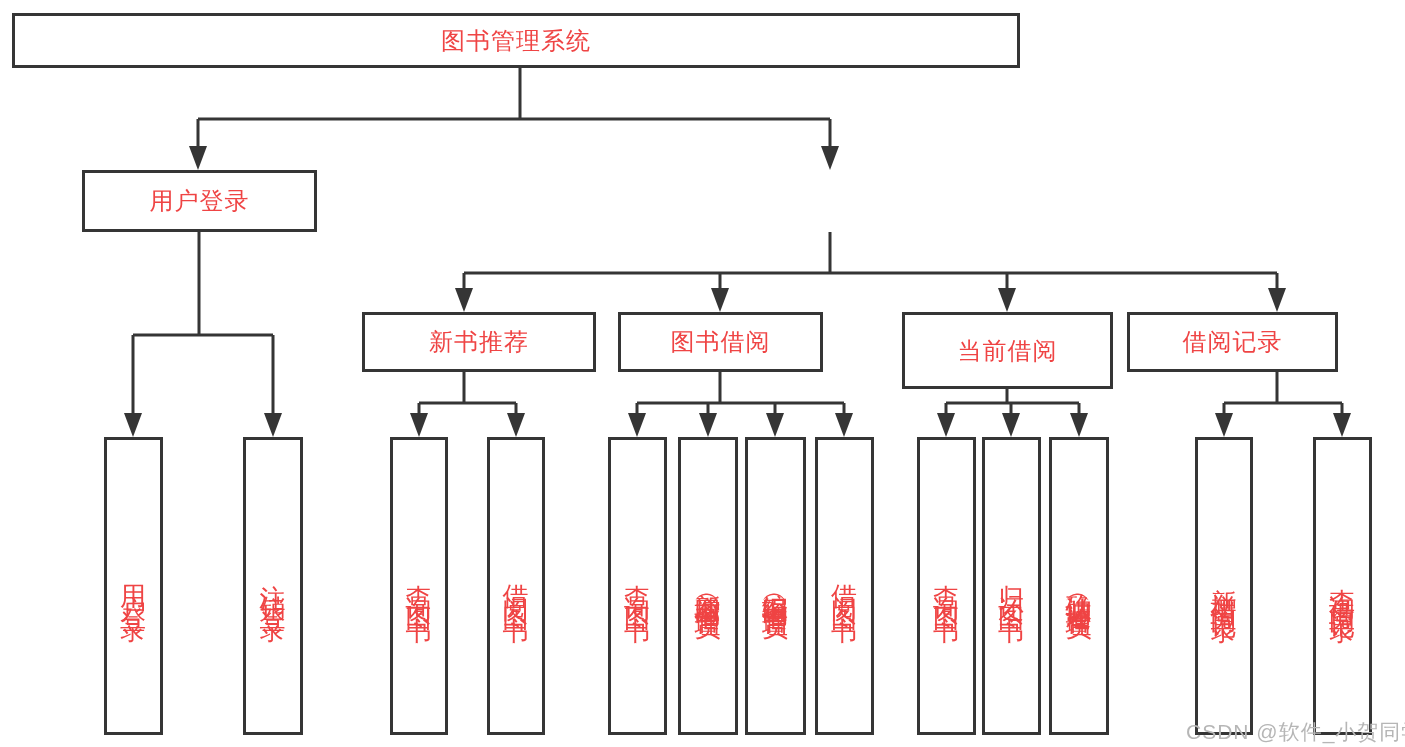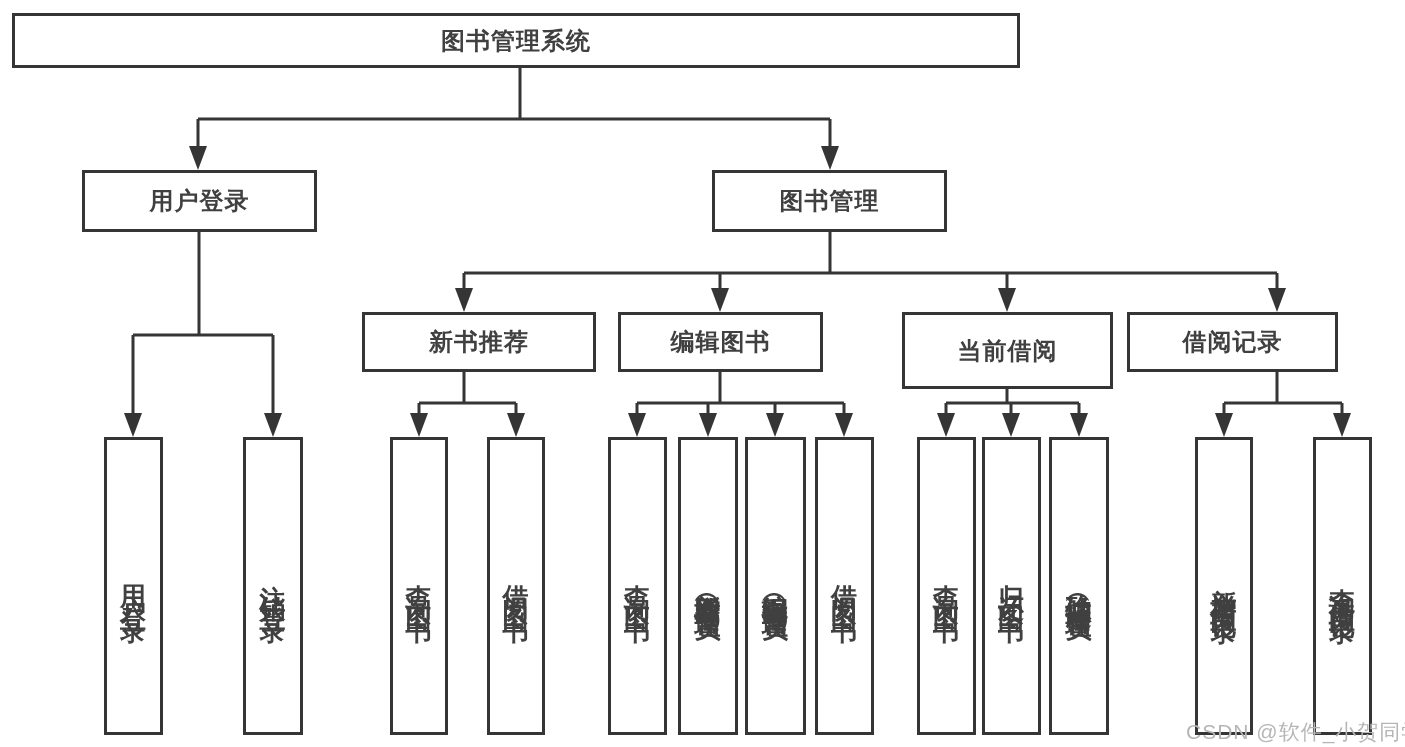--- a/index.html
+++ b/index.html
@@ -7,23 +7,22 @@
   #canvas{position:relative;width:1405px;height:747px;background:#ffffff;overflow:hidden;}
   #connectors{position:absolute;left:0;top:0;pointer-events:none;}
   .node{
     position:absolute;
     box-sizing:border-box;
     background:#ffffff;
     border:3px solid #353535;
     display:flex;
     align-items:center;
     justify-content:center;
-    color:#404040;
+    color:#ef4444;
     z-index:2;
-    font-weight:bold;
   }
   .hnode{font-size:24px;letter-spacing:1px;}
   .vnode .label{
     writing-mode:vertical-rl;
     text-orientation:mixed;
     font-size:26px;
     line-height:1;
   }
   .ls-lg .label{letter-spacing:11px;}
   .ls-md .label{letter-spacing:6px;}
@@ -66,29 +65,26 @@
       M1215,413 L1233,413 L1224,437 Z M1333,413 L1351,413 L1342,437 Z"></path>
   </svg>
 
   <div class="node hnode" style="left:12px;top:13px;width:1008px;height:55px">
     <span class="label">图书管理系统</span>
   </div>
 
   <div class="node hnode" style="left:82px;top:170px;width:235px;height:62px">
     <span class="label">用户登录</span>
   </div>
-  <div class="node hnode" style="left:712px;top:170px;width:235px;height:62px">
-    <span class="label">图书管理</span>
-  </div>
 
   <div class="node hnode" style="left:362px;top:312px;width:234px;height:60px">
     <span class="label">新书推荐</span>
   </div>
   <div class="node hnode" style="left:618px;top:312px;width:205px;height:60px">
-    <span class="label">编辑图书</span>
+    <span class="label">图书借阅</span>
   </div>
   <div class="node hnode" style="left:902px;top:312px;width:211px;height:77px">
     <span class="label">当前借阅</span>
   </div>
   <div class="node hnode" style="left:1127px;top:312px;width:211px;height:60px">
     <span class="label">借阅记录</span>
   </div>
 
   <div class="node vnode ls-lg" style="left:104px;top:437px;width:59px;height:298px">
     <span class="label">用户登录</span>

